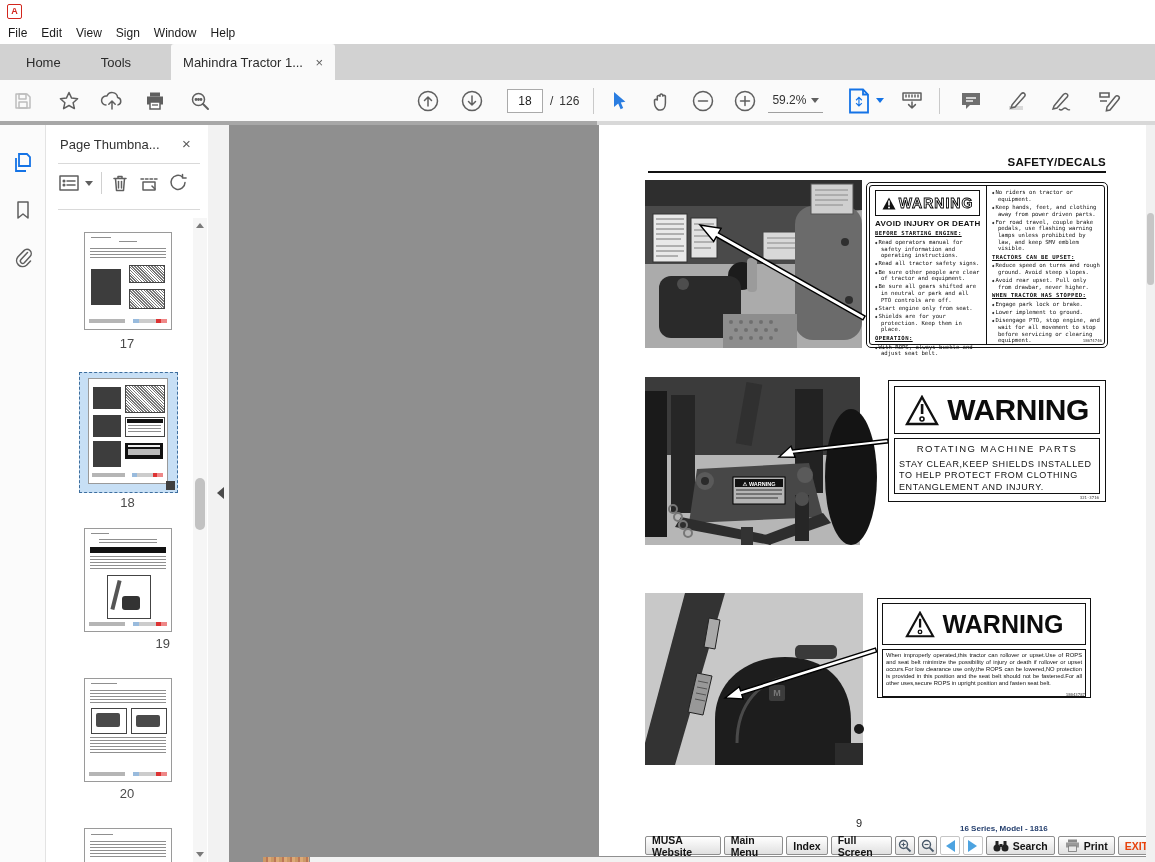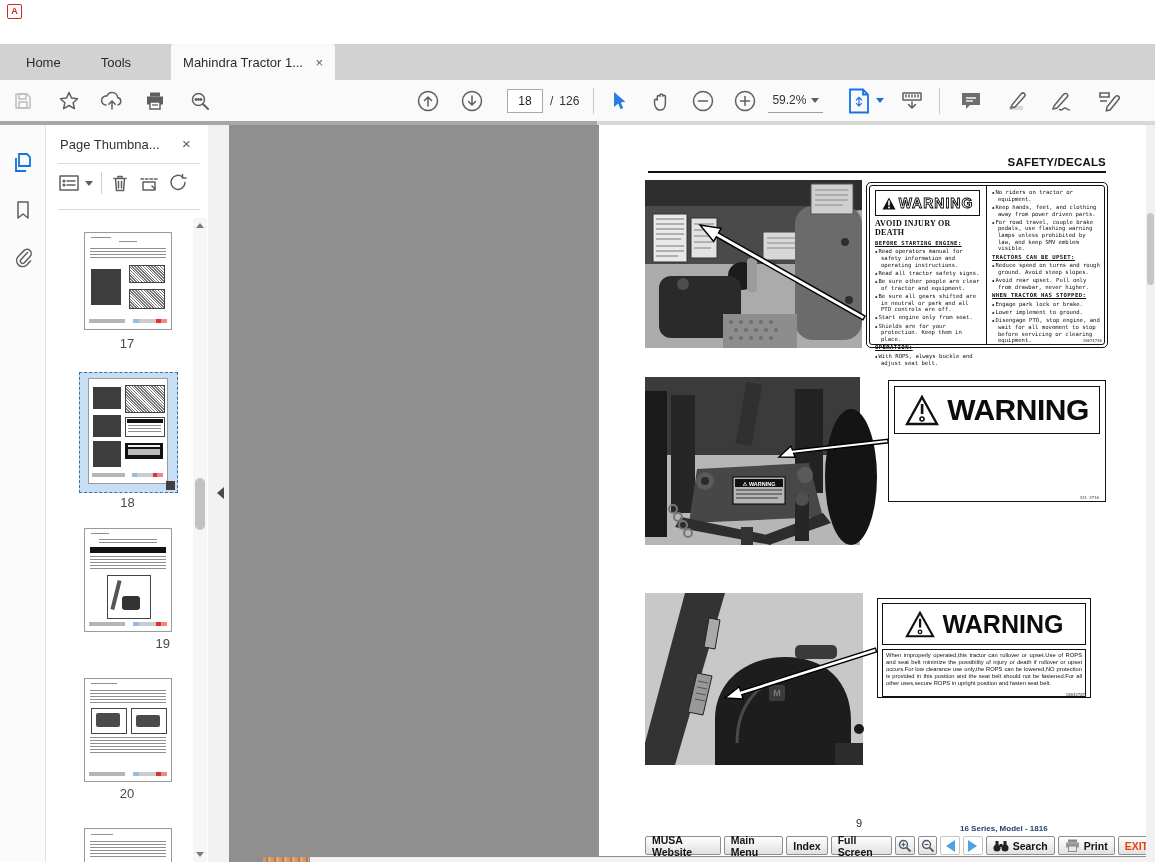--- a/index.html
+++ b/index.html
@@ -63,21 +63,21 @@
   
   #decal1{left:866px;top:182px;width:242px;height:166px;border:1px solid #111;border-radius:5px;padding:2px;box-sizing:border-box;}
   #decal1-in{width:100%;height:100%;border:1.4px solid #111;border-radius:3px;box-sizing:border-box;display:flex;}
   .d1col{width:50%;box-sizing:border-box;padding:3px 4px 2px 5px;font-family:"DejaVu Sans Mono",monospace;font-size:5.6px;line-height:1.18;color:#101010;position:relative;}
   .d1col.left{border-right:1px solid #111;}
   .d1 .it,.d1col .it{margin-bottom:1.5px;padding-left:6px;text-indent:-6px;}
   .d1col .it.b::before{content:"◆";font-size:4px;margin-right:1px;}
   .d1col .it.h{font-weight:bold;text-decoration:underline;letter-spacing:.4px;padding-left:0;text-indent:0;margin-top:2px;margin-bottom:2px;}
   #d1warnbox{border:1.6px solid #111;margin:1px 2px 3px 0;height:24px;display:flex;align-items:center;justify-content:center;gap:3px;}
   .outl{color:#fff;-webkit-text-stroke:0.9px #000;font-weight:bold;letter-spacing:1px;}
-  #d1sub{font-weight:bold;font-size:8px;font-family:Liberation Serif, serif;letter-spacing:.3px;margin:1px 0 2px 0;}
+  #d1sub{font-weight:bold;font-size:8px;font-family:Liberation Sans, sans-serif;letter-spacing:.3px;margin:1px 0 2px 0;}
   .pcode{position:absolute;right:2px;bottom:0px;font-size:4px;color:#333;font-family:"DejaVu Sans Mono",monospace;}
   
   .decal{position:absolute;border:1.6px solid #111;background:#fff;box-sizing:border-box;}
   .dhead{border:1.8px solid #111;margin:5px 5px 0 5px;display:flex;align-items:center;justify-content:center;gap:8px;}
   .dbody{border:1.6px solid #111;margin:4px 5px 4px 5px;padding:3px 4px;color:#111;}
   .warnword{font-weight:bold;color:#0c0c0c;font-family:"Liberation Sans",sans-serif;letter-spacing:0px;}
   
   #navrow{left:645px;top:836px;display:flex;gap:3px;align-items:center;}
   .navbtn{height:19px;border:1px solid #8e8e8e;border-radius:2px;background:linear-gradient(#ffffff,#e0e0e0);font-weight:bold;font-size:10.5px;display:inline-flex;align-items:center;padding:0 6px;gap:4px;color:#141414;box-sizing:border-box;}
   .navbtn.sq{width:23px;justify-content:center;padding:0;}
@@ -89,20 +89,28 @@
 </style>
 </head>
 <body>
 
 <div id="app">
 
   <div class="abs" id="titlebar">
     <div id="acroicon">A</div>
   </div>
 
+  <div class="abs" id="menubar">
+    <span>File</span>
+    <span>Edit</span>
+    <span>View</span>
+    <span>Sign</span>
+    <span>Window</span>
+    <span>Help</span>
+  </div>
 
   <div class="abs" id="tabbar">
     <div class="tab" style="margin-left:6px;">Home</div>
     <div class="tab">Tools</div>
     <div class="tab doc">
       <span>Mahindra Tractor 1...</span>
       <span class="x">×</span>
     </div>
   </div>
 
@@ -514,20 +522,24 @@
 
   <div class="abs decal" style="left:888px;top:380px;width:218px;height:122px;">
     <div class="dhead" style="height:46px;">
       <svg width="34" height="31" viewBox="0 0 34 31">
           <polygon points="17,2 32,29 2,29" fill="none" stroke="#111" stroke-width="2.4"></polygon>
           <rect x="15.8" y="9" width="2.6" height="10" fill="#111"></rect>
           <circle cx="17" cy="24" r="2" fill="none" stroke="#111" stroke-width="1.6"></circle>
         </svg>
       <span class="warnword" style="font-size:30px;letter-spacing:-.5px;">WARNING</span>
     </div>
+    <div class="dbody" style="height:48px;">
+      <div style="text-align:center;font-size:9.5px;letter-spacing:1.5px;margin-top:1px;">ROTATING MACHINE PARTS</div>
+      <div style="font-size:9px;letter-spacing:.6px;margin-top:5px;line-height:1.25;">STAY CLEAR,KEEP SHIELDS INSTALLED TO HELP PROTECT FROM CLOTHING ENTANGLEMENT AND INJURY.</div>
+    </div>
     <div class="pcode" style="right:6px;bottom:1px;">321-3716</div>
   </div>
 
   <svg class="abs photo" style="left:645px;top:593px;" width="232" height="172" viewBox="0 0 232 172">
     <rect x="0" y="0" width="218" height="172" fill="#c8c8c8"></rect>
     <polygon points="40,0 80,0 30,172 0,172 0,150" fill="#333"></polygon>
     <polygon points="64,25 75,27 70,56 59,54" fill="#a9a9a9" stroke="#222" stroke-width="1"></polygon>
     <polygon points="52,80 67,83 58,122 43,119" fill="#989898" stroke="#222" stroke-width="1"></polygon>
     <g stroke="#555" stroke-width="1">
         <line x1="53" y1="88" x2="63" y2="90"></line>

